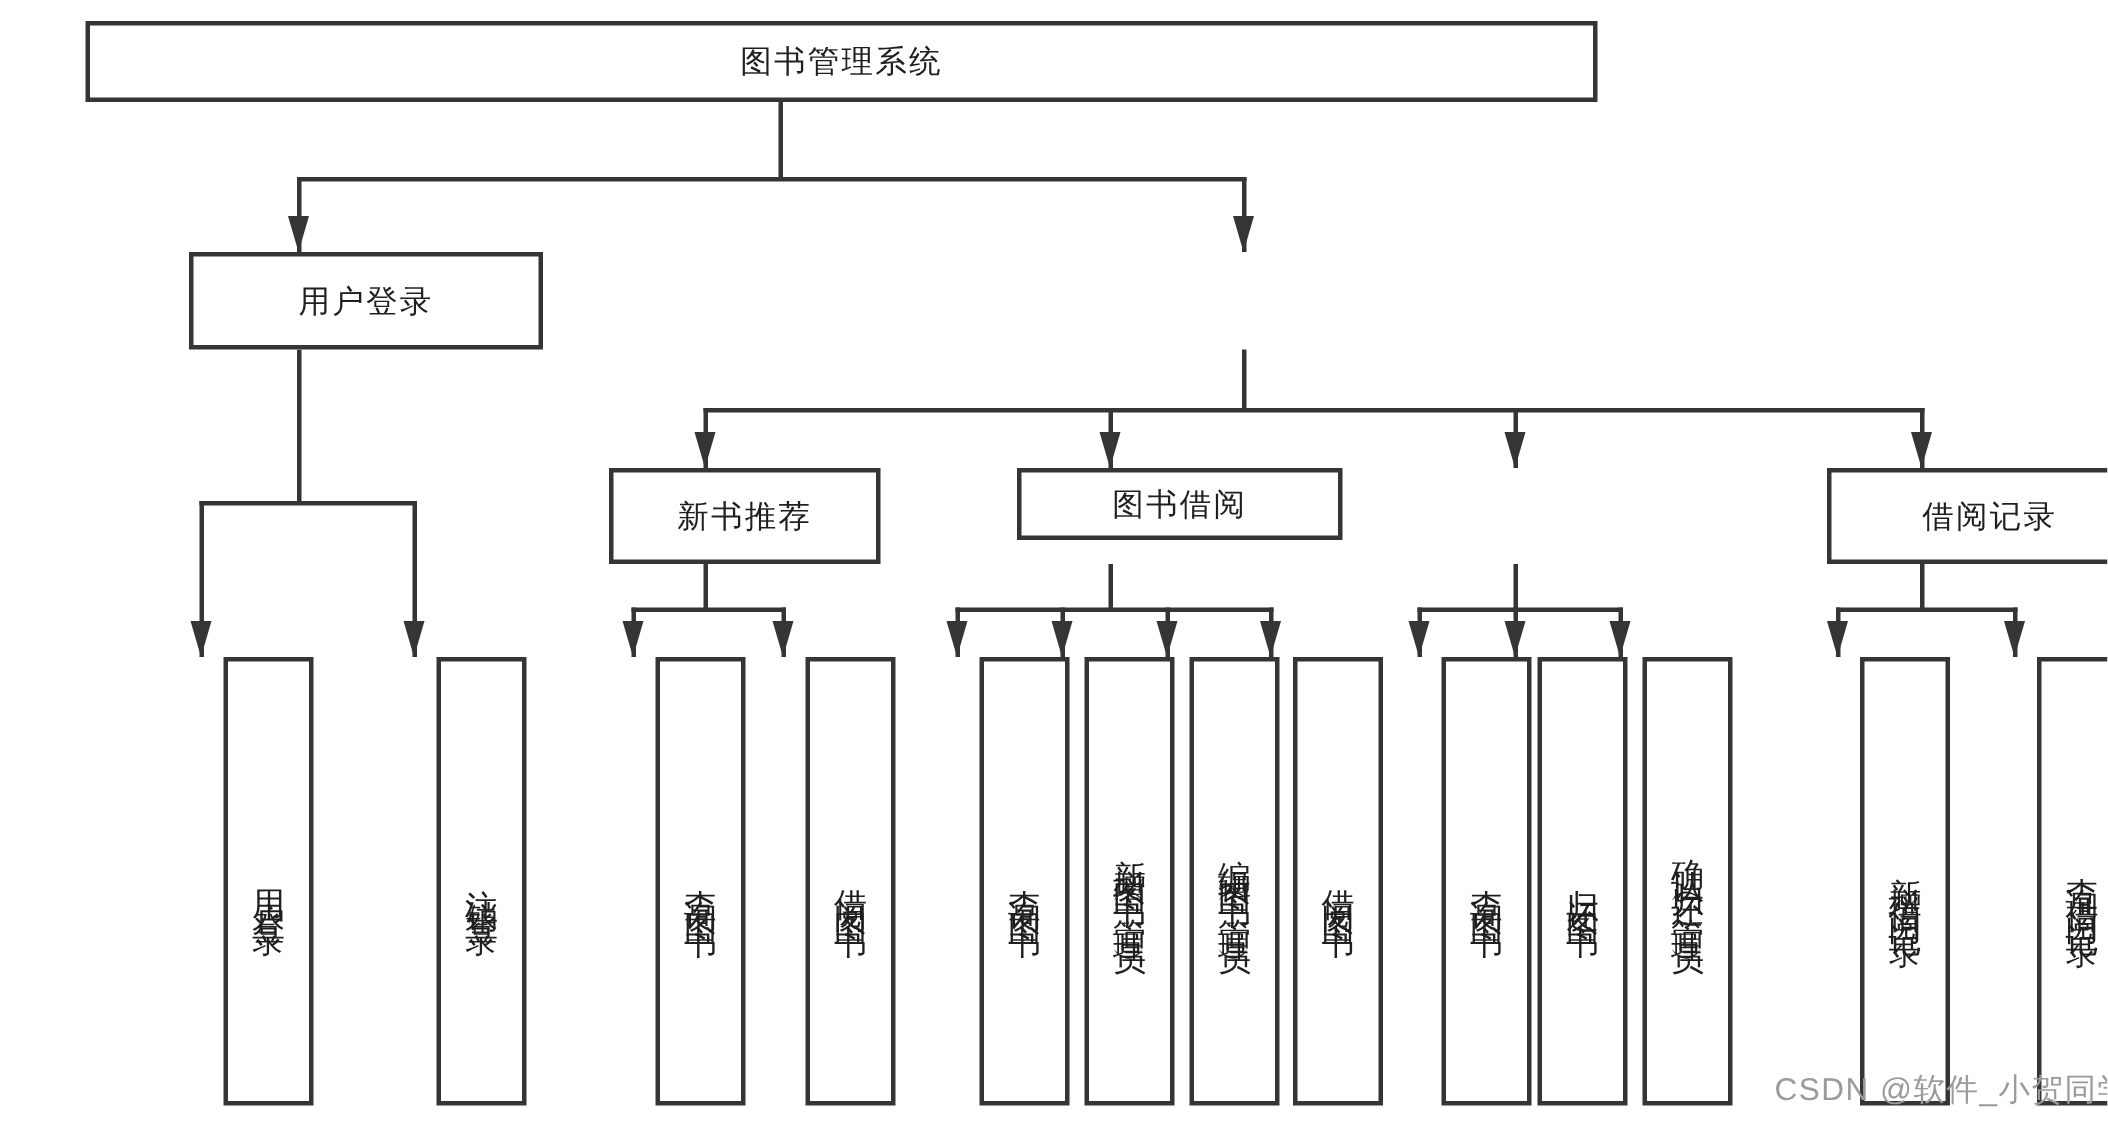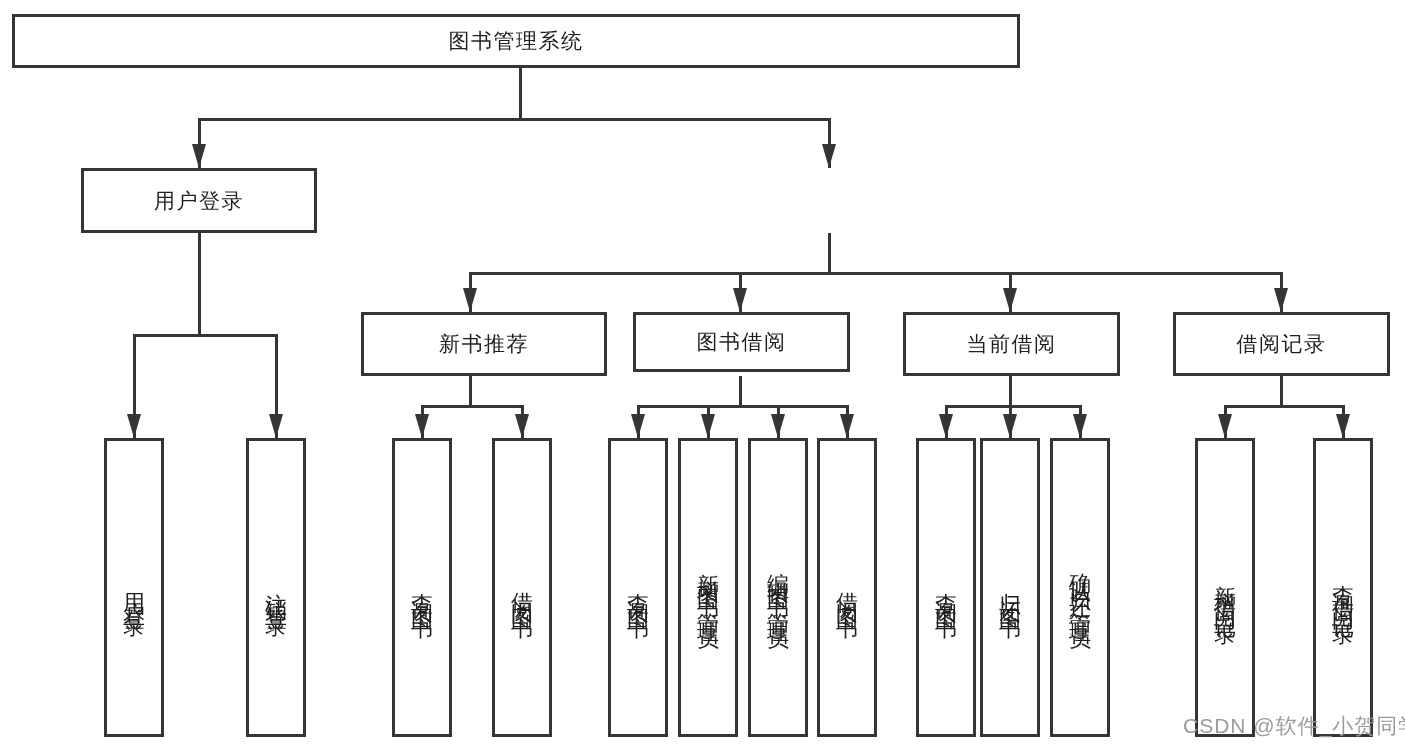--- a/index.html
+++ b/index.html
@@ -3,21 +3,21 @@
 <meta charset="utf-8">
 <style>
   html,body{margin:0;padding:0;background:#ffffff;}
   .canvas{
     position:relative;width:1405px;height:747px;background:#fff;
     font-family:"Liberation Sans","DejaVu Sans",sans-serif;overflow:hidden;
   }
   .b{
     position:absolute;box-sizing:border-box;border:3px solid var(--line,#353535);
     background:#fff;display:flex;align-items:center;justify-content:center;
-    font-size:21px;color:var(--text,#1f1f1f);letter-spacing:1.5px;z-index:2;
+    font-size:21px;color:var(--text,#1f1f1f);letter-spacing:1.5px;z-index:2;margin-left:45px;
   }
   .bv{
     writing-mode:vertical-rl;text-orientation:mixed;
     font-size:22px;letter-spacing:8px;line-height:1;padding-top:6px;
   }
   .ln{position:absolute;background:var(--line,#353535);z-index:1;}
   .ar{
     position:absolute;width:0;height:0;z-index:1;
     border-left:7px solid transparent;border-right:7px solid transparent;
     border-top:24px solid var(--line,#353535);
@@ -54,23 +54,22 @@
   <div class="ln" style="left:469px;top:272px;width:814px;height:3px"></div>
   <div class="ln" style="left:469px;top:272px;width:3px;height:40px"></div>
   <div class="ln" style="left:739px;top:272px;width:3px;height:40px"></div>
   <div class="ln" style="left:1009px;top:272px;width:3px;height:40px"></div>
   <div class="ln" style="left:1280px;top:272px;width:3px;height:40px"></div>
   <div class="ar" style="left:463px;top:288px"></div>
   <div class="ar" style="left:733px;top:288px"></div>
   <div class="ar" style="left:1003px;top:288px"></div>
   <div class="ar" style="left:1274px;top:288px"></div>
 
-  <div class="b" style="left:361px;top:312px;width:246px;height:64px">新书推荐</div>
-  <div class="b" style="left:633px;top:312px;width:217px;height:60px">图书借阅</div>
-  <div class="b" style="left:903px;top:312px;width:217px;height:64px">当前借阅</div>
+  <div class="b" style="left:361px;top:312px;width:181px;height:64px">新书推荐</div>
+  <div class="b" style="left:633px;top:312px;width:217px;height:48px">图书借阅</div>
   <div class="b" style="left:1173px;top:312px;width:217px;height:64px">借阅记录</div>
 
   <div class="ln" style="left:469px;top:376px;width:3px;height:31px"></div>
   <div class="ln" style="left:739px;top:376px;width:3px;height:31px"></div>
   <div class="ln" style="left:1009px;top:376px;width:3px;height:31px"></div>
   <div class="ln" style="left:1280px;top:376px;width:3px;height:31px"></div>
 
   <div class="ln" style="left:421px;top:405px;width:103px;height:3px"></div>
   <div class="ln" style="left:637px;top:405px;width:212px;height:3px"></div>
   <div class="ln" style="left:945px;top:405px;width:137px;height:3px"></div>

